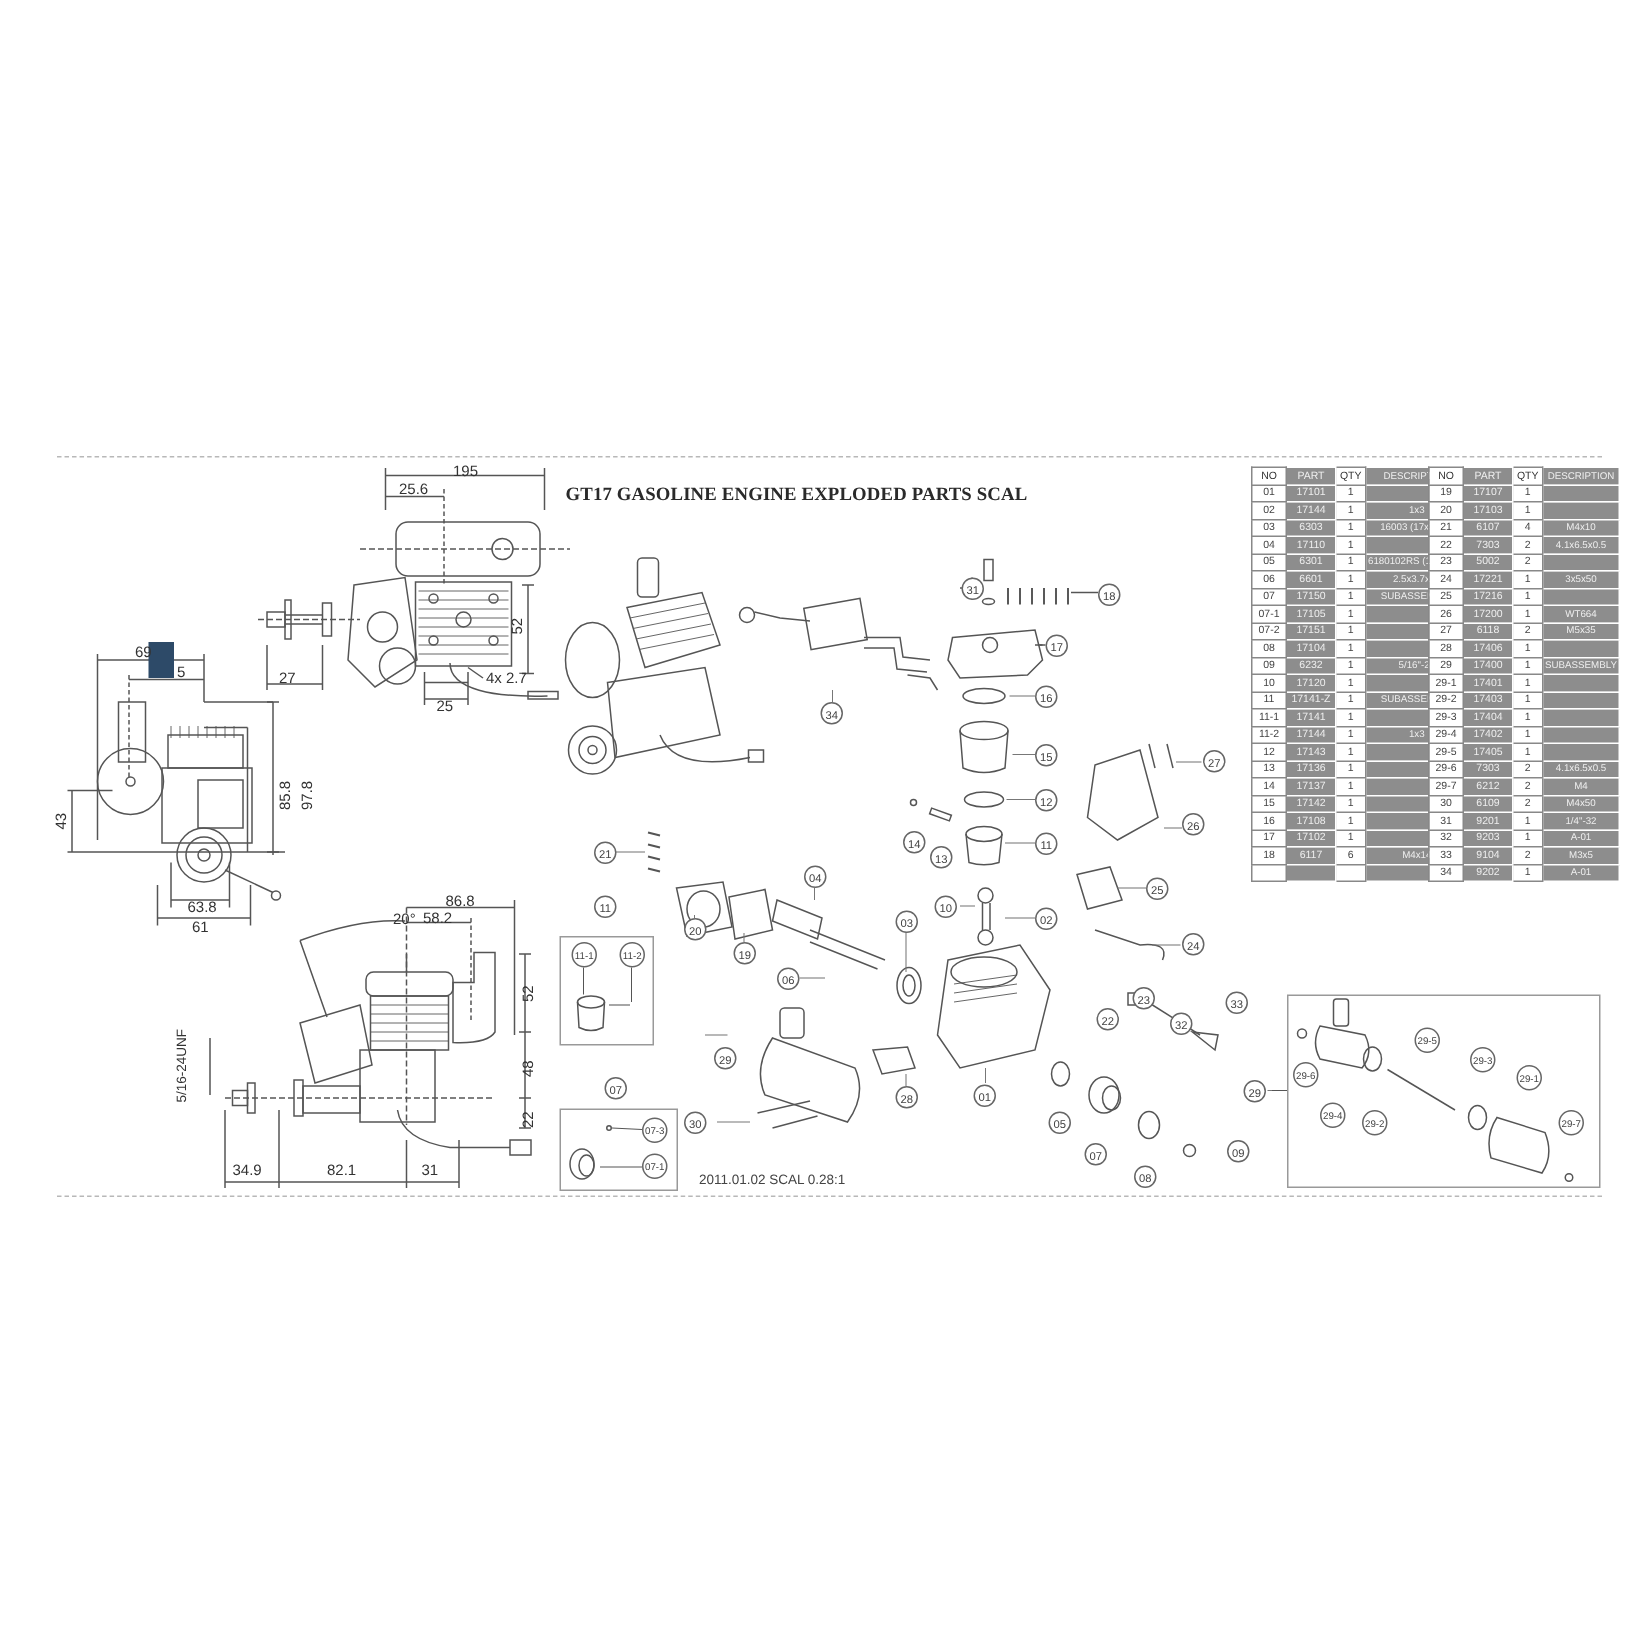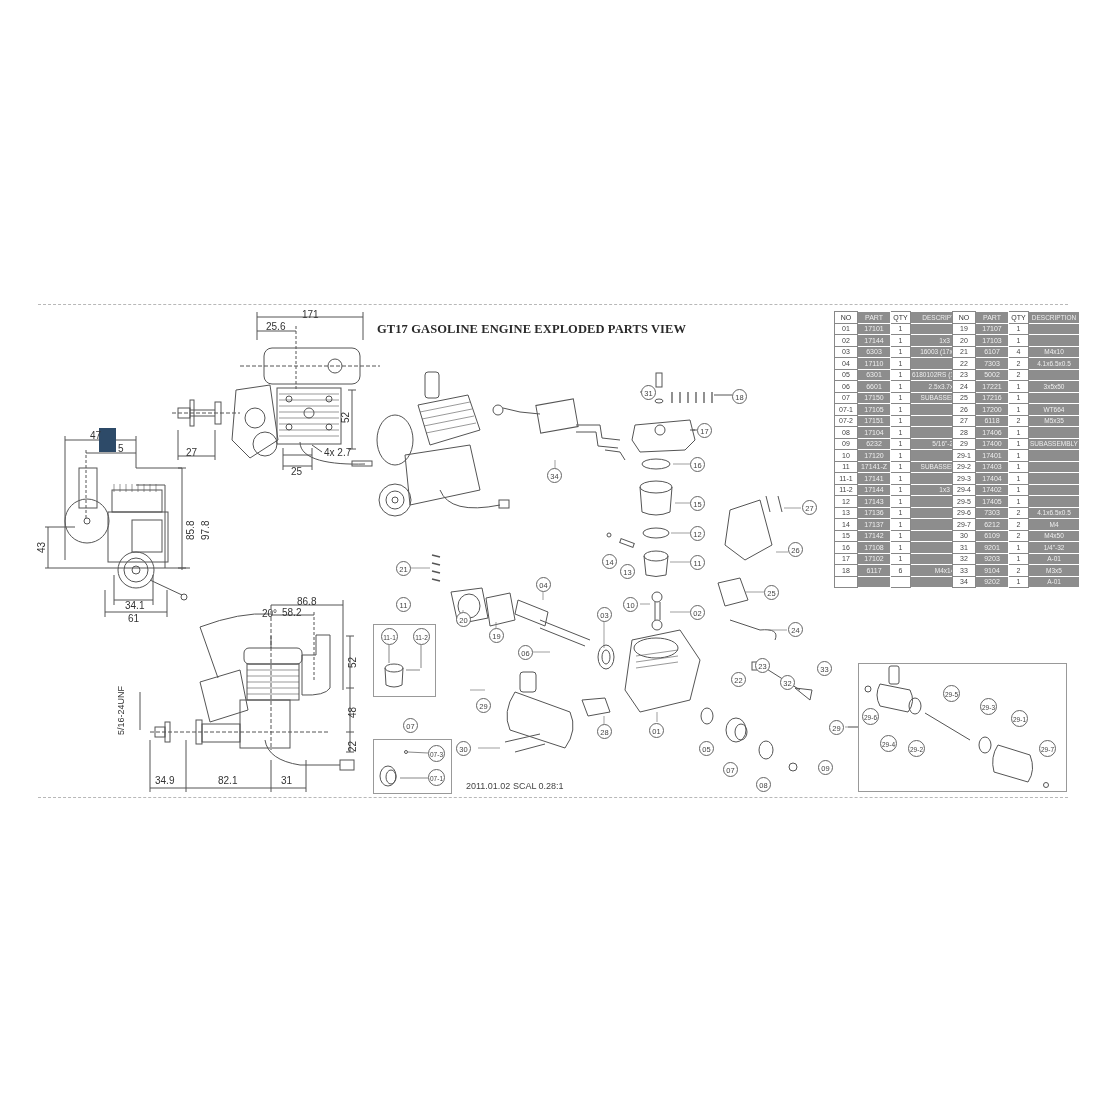--- a/index.html
+++ b/index.html
@@ -25,21 +25,21 @@
   .badge-blue { position:absolute; left:99px; top:428px; width:17px; height:24px; background:#2d4a68; }
 </style>
 </head>
 <body>
 
 <div class="sheet">
 
   <div class="dash" style="top:304px;"></div>
   <div class="dash" style="top:797px;"></div>
 
-  <div class="title">GT17 GASOLINE ENGINE EXPLODED PARTS VIEW</div>
+  <div class="title">GT17 GASOLINE ENGINE EXPLODED PARTS SCAL</div>
   <div class="footer-note">2011.01.02   SCAL 0.28:1</div>
 
   <svg class="draw" width="1100" height="1100" viewBox="0 0 1100 1100" fill="none" stroke="#555" stroke-width="1">
 
     <g>
       <line x1="257" y1="317" x2="363" y2="317"></line>
       <line x1="257" y1="312" x2="257" y2="340"></line>
         <line x1="363" y1="312" x2="363" y2="340"></line>
       <line x1="257" y1="331" x2="296" y2="331"></line>
         <line x1="296" y1="326" x2="296" y2="390" stroke-dasharray="3,2"></line>
@@ -310,33 +310,33 @@
       <line x1="470" y1="690" x2="485" y2="690"></line>
       <line x1="478" y1="748" x2="500" y2="748"></line>
       <line x1="604" y1="716" x2="604" y2="724"></line>
       <line x1="555" y1="468" x2="555" y2="460"></line>
       <line x1="845" y1="727" x2="858" y2="727"></line>
     </g>
   </svg>
 
   <div class="badge-blue"></div>
 
-  <div class="dim" style="left:302px;top:309px;">171</div>
+  <div class="dim" style="left:302px;top:309px;">195</div>
   <div class="dim" style="left:266px;top:321px;">25.6</div>
   <div class="dimv" style="left:340px;top:423px;">52</div>
   <div class="dim" style="left:186px;top:447px;">27</div>
   <div class="dim" style="left:324px;top:447px;">4x 2.7</div>
   <div class="dim" style="left:291px;top:466px;">25</div>
 
-  <div class="dim" style="left:90px;top:430px;">47</div>
+  <div class="dim" style="left:90px;top:430px;">69</div>
   <div class="dim" style="left:118px;top:443px;">5</div>
   <div class="dimv" style="left:36px;top:553px;">43</div>
   <div class="dimv" style="left:185px;top:540px;">85.8</div>
   <div class="dimv" style="left:200px;top:540px;">97.8</div>
-  <div class="dim" style="left:125px;top:600px;">34.1</div>
+  <div class="dim" style="left:125px;top:600px;">63.8</div>
   <div class="dim" style="left:128px;top:613px;">61</div>
 
   <div class="dim" style="left:226px;top:608px;margin-left:36px;">20°</div>
   <div class="dim" style="left:297px;top:596px;">86.8</div>
   <div class="dim" style="left:282px;top:607px;">58.2</div>
   <div class="dimv" style="left:347px;top:668px;">52</div>
   <div class="dimv" style="left:347px;top:718px;">48</div>
   <div class="dimv" style="left:347px;top:752px;">22</div>
   <div class="dimv" style="left:116px;top:735px;font-size:9px;">5/16-24UNF</div>
   <div class="dim" style="left:155px;top:775px;text-align:right;">34.9</div>

